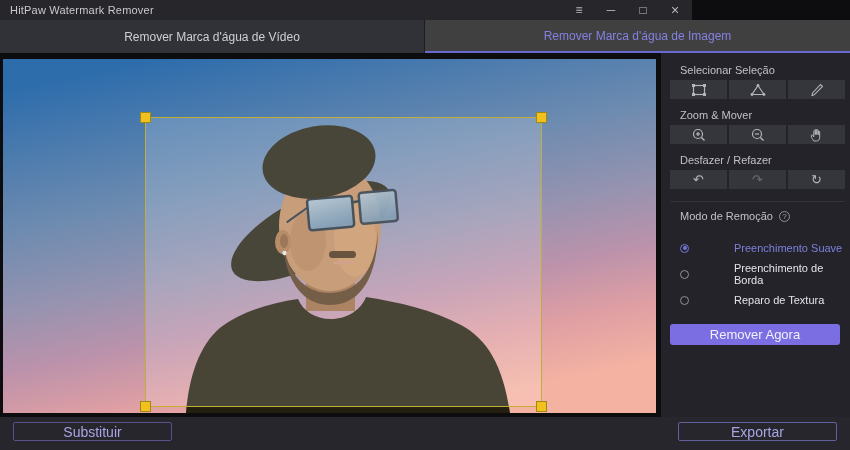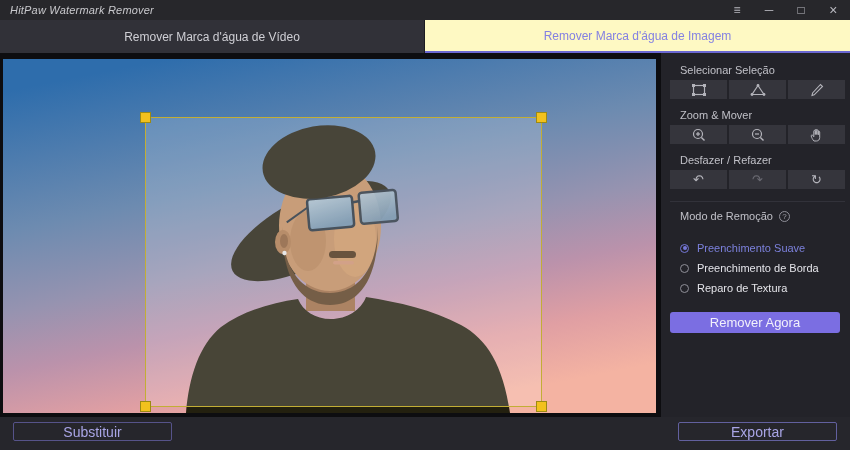--- a/index.html
+++ b/index.html
@@ -1,34 +1,34 @@
 <!DOCTYPE html>
 <html><head>
 <meta charset="utf-8">
 <style>
   * { margin:0; padding:0; box-sizing:border-box; }
   html,body { width:850px; height:450px; overflow:hidden; background:#0d0d10;
     font-family:"Liberation Sans", sans-serif; -webkit-font-smoothing:antialiased; }
   .app { position:relative; width:850px; height:450px; background:#0d0d10; }
 
   
-  .titlebar { position:absolute; left:0; top:0; width:850px; height:20px;
-    background:#27272b; display:flex; align-items:center;font-style:italic; }
+  .titlebar { position:absolute; left:0; top:0; width:692px; height:20px;
+    background:#27272b; display:flex; align-items:center; }
   .app-title { color:#c9c9cd; font-size:11px; margin-left:10px; letter-spacing:.2px; }
   .win-controls { position:absolute; right:4px; top:0; height:20px; display:flex; align-items:center; gap:6px; }
   .win-btn { width:26px; height:20px; display:flex; align-items:center; justify-content:center;
     color:#b8b8bf; font-size:12px; cursor:pointer; line-height:1; }
   .win-btn.close { font-size:14px; }
 
   
   .tabbar { position:absolute; left:0; top:20px; width:850px; height:33px; display:flex; }
   .tab { width:425px; height:33px; display:flex; align-items:center; justify-content:center;
     font-size:12px; cursor:pointer; }
   .tab.video { background:#313138; color:#cfcfd5; border-right:1px solid #1c1c21; }
-  .tab.image { background:#fef9c3; color:#8481e2; border-bottom:2px solid #6b68d2; }
+  .tab.image { background:#404040; color:#8481e2; border-bottom:2px solid #6b68d2; }
 
   
   .canvas { position:absolute; left:0; top:53px; width:661px; height:364px; background:#0d0d10; }
   .photo { position:absolute; left:3px; top:6px; width:653px; height:354px; }
   .photo svg { display:block; width:653px; height:354px; }
 
   
   .selection { position:absolute; left:142px; top:58px; width:397px; height:290px;
     background:rgba(255,255,255,0.17); border:1px solid #c2ae35; cursor:move; }
   .handle { position:absolute; width:11px; height:11px; background:#f2c11d;
@@ -48,21 +48,21 @@
   .tool-btn svg { display:block; }
   .glyph-icon { color:#b4b4bb; font-size:13px; line-height:1; }
   .glyph-icon.dim { color:#6a6a72; }
   .divider { height:1px; background:#32323a; margin:12px 0 8px 0; }
   .mode-title { display:flex; align-items:center; gap:6px; color:#c0c0c7; font-size:11px;
     margin:0 0 20px 10px; }
   .help { width:11px; height:11px; border:1px solid #8f8f98; border-radius:50%; color:#9d9da5;
     font-size:8px; display:flex; align-items:center; justify-content:center; cursor:pointer; }
   .opt { display:flex; align-items:center; gap:8px; margin:0 0 8px 10px; cursor:pointer; }
   .radio { width:9px; height:9px; border:1px solid #8f8f98; border-radius:50%; position:relative; flex:none; }
-  .opt .lbl { color:#e4e4e9; font-size:11px; }
+  .opt .lbl { color:#e4e4e9; font-size:11px;margin-left:37px; }
   .opt.selected .radio { border-color:#7577d8; }
   .opt.selected .radio::after { content:''; position:absolute; inset:1.5px; border-radius:50%; background:#7577d8; }
   .opt.selected .lbl { color:#7c81dc; }
   .remove-btn { display:block; width:170px; height:21px; margin:18px 0 0 0; background:#7b6ee2;
     border:none; border-radius:3px; color:#f2f1fb; font-size:13px; cursor:pointer;
     font-family:"Liberation Sans", sans-serif; }
 
   
   .footer { position:absolute; left:0; top:417px; width:850px; height:33px; background:#26262c; }
   .ghost-btn { position:absolute; top:5px; height:19px; width:159px; background:transparent;

